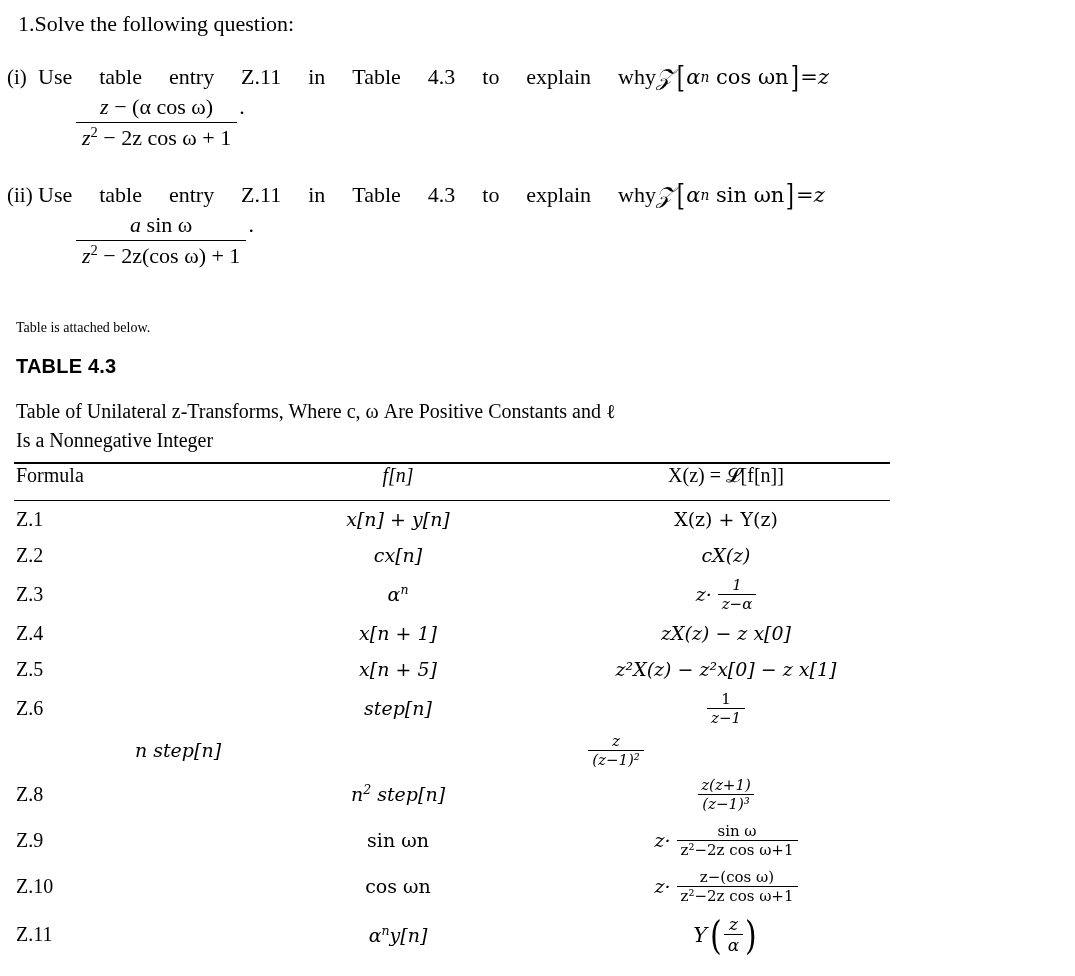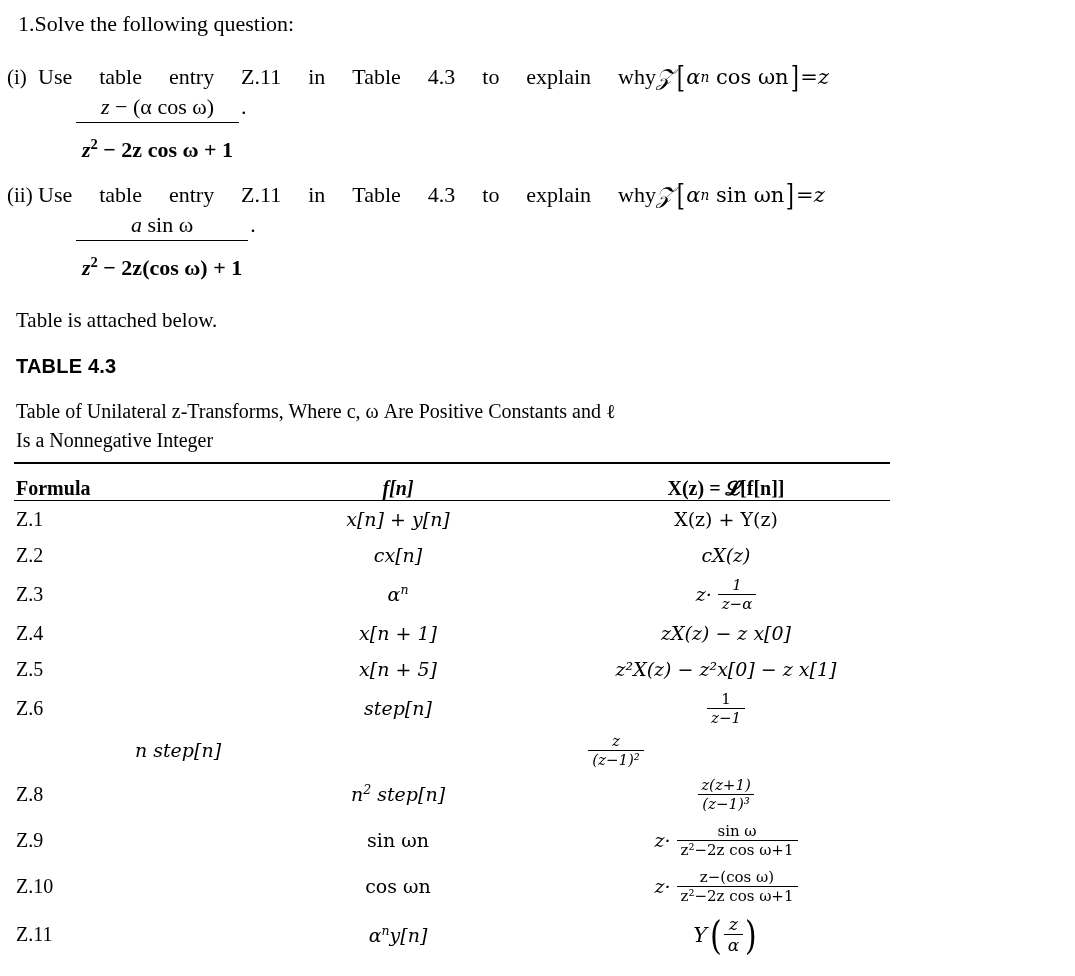--- a/index.html
+++ b/index.html
@@ -118,33 +118,33 @@
 
   .q-frac {
     position: relative;
     font-size: 22px;
     margin-left: 38px;
     margin-top: 2px;
     display: inline-flex;
     align-items: flex-start;
   }
   .q-frac .frac > .num { padding-bottom: 2px; }
-  .q-frac .frac > .den { padding-top: 14px; font-weight: bold; }
+  .q-frac .frac > .den { padding-top: 2px; }
   .q-period {
     font-size: 22px;
     margin-left: 2px;
     margin-bottom: 4px;
   }
 
   
   .attached {
     position: absolute;
     left: 16px;
-    top: 308px;
-    font-size: 21px;
+    top: 320px;
+    font-size: 14px;
   }
   .table-label {
     position: absolute;
     left: 16px;
     top: 355px;
     font-family: "Liberation Sans", "DejaVu Sans", sans-serif;
     font-weight: bold;
     font-size: 20px;
     letter-spacing: 0.2px;
   }
@@ -162,23 +162,23 @@
     position: absolute;
     left: 14px;
     top: 462px;
     width: 876px;
   }
   .rule-top    { border-top: 2.2px solid #000; }
   .rule-bottom { border-top: 1.6px solid #000; }
 
   .thead {
     display: flex;
-    align-items: flex-end;
+    align-items: flex-start;
     height: 36px;
-    font-weight: bold;
+    font-weight: normal;
     font-size: 20px;
   }
   .col-a { width: 218px; flex: 0 0 auto; padding-left: 2px; }
   .col-b { width: 328px; flex: 0 0 auto; text-align: center; }
   .col-c { flex: 1 1 auto; text-align: center; }
 
   .trow {
     display: flex;
     align-items: center;
     font-size: 20px;

